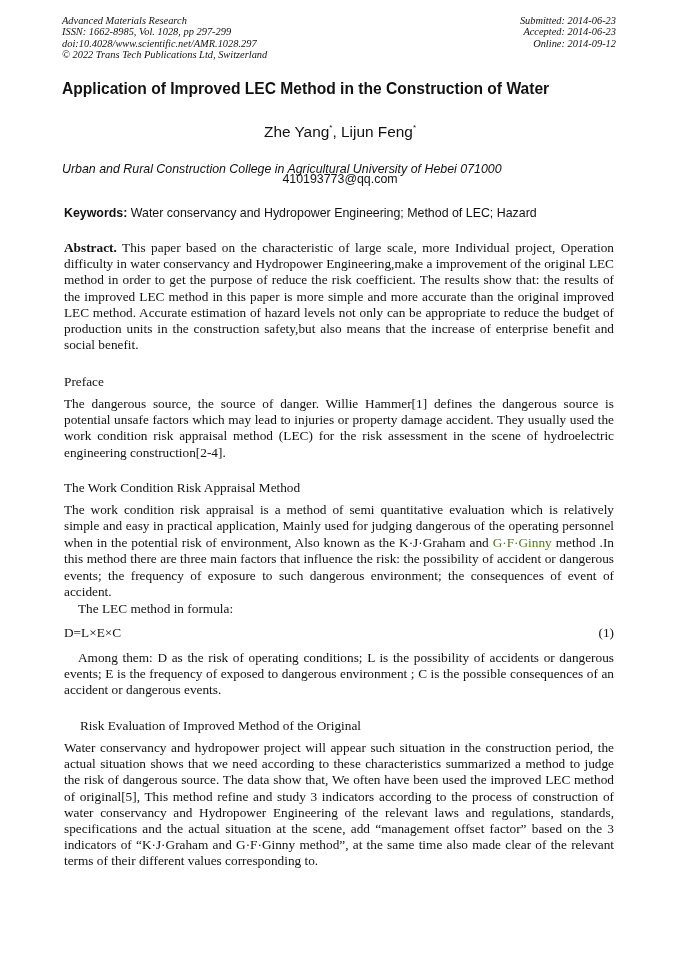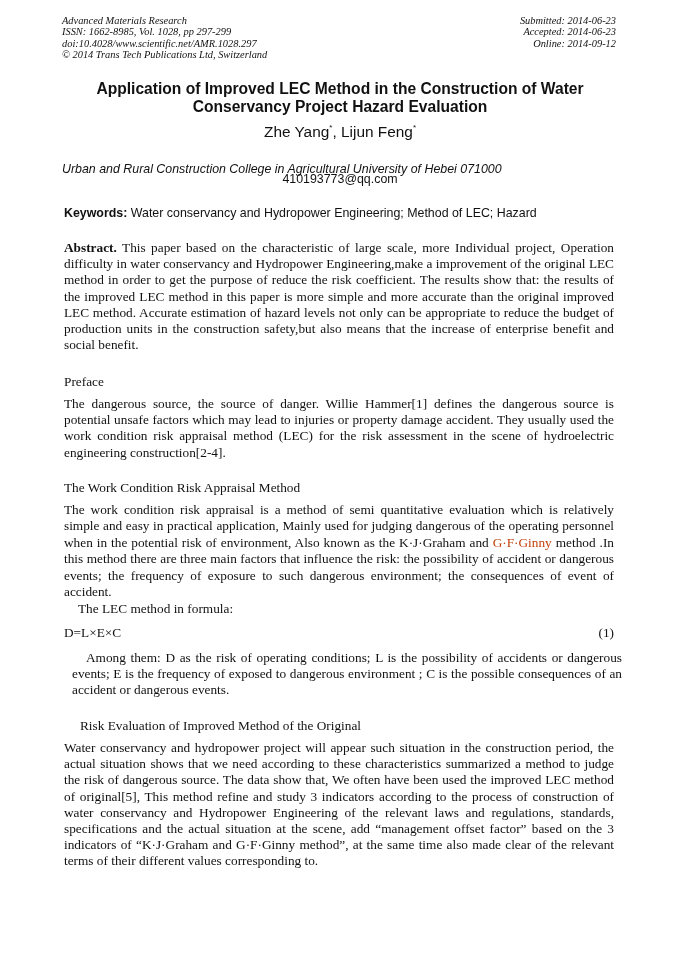--- a/index.html
+++ b/index.html
@@ -1,54 +1,53 @@
 <!DOCTYPE html>
 <html><head>
   <meta charset="utf-8">
   <style>
     html, body { margin: 0; padding: 0; background: #ffffff; }
     body { width: 678px; height: 959px; position: relative; overflow: hidden; color: #111; }
     .serif { font-family: "Liberation Serif", "DejaVu Serif", serif; }
     .sans { font-family: "Liberation Sans", "DejaVu Sans", sans-serif; }
     .hdr-left { position: absolute; left: 62px; top: 15px; font-size: 10.4px; line-height: 11.4px; font-style: italic; }
     .hdr-right { position: absolute; right: 62px; top: 15px; font-size: 10.4px; line-height: 11.4px; font-style: italic; text-align: right; }
-    .title { position: absolute; left: 62px; width: 556px; top: 80px; text-align: center; font-weight: bold; font-size: 15.6px; line-height: 18px; }
+    .title { position: absolute; left: 62px; width: 556px; top: 80px; font-weight: bold; font-size: 15.6px; line-height: 18px; }
     .authors { position: absolute; left: 62px; width: 556px; top: 123px; text-align: center; font-size: 15.4px; }
     .authors sup { font-size: 8px; vertical-align: 7px; }
     .affil { position: absolute; left: 62px; width: 556px; top: 162px; text-align: left; font-size: 12.4px; font-style: italic; }
     .email { position: absolute; left: 62px; width: 556px; top: 172px; text-align: center; font-size: 12.4px; }
     .keywords { position: absolute; left: 64px; top: 206px; font-size: 12.4px; }
     .keywords b { font-weight: bold; }
     .block { position: absolute; left: 64px; width: 550px; font-size: 13.3px; line-height: 16.2px; text-align: justify; }
     .heading { position: absolute; left: 64px; font-size: 13.3px; font-weight: normal; }
     .indent { text-indent: 14px; }
     .formula { position: absolute; left: 64px; width: 550px; top: 625px; font-size: 13.3px; }
     .formula .expr { position: absolute; left: 0; width: 550px; text-align: left; }
     .formula .num { position: absolute; right: 0; }
-    .grey { color: #c2410c; }
+    .grey { color: #4d7c0f; }
   </style>
 </head>
 <body>
 
 <div class="hdr-left serif">
   <div>Advanced Materials Research</div>
   <div>ISSN: 1662-8985, Vol. 1028, pp 297-299</div>
   <div>doi:10.4028/www.scientific.net/AMR.1028.297</div>
-  <div>© 2014 Trans Tech Publications Ltd, Switzerland</div>
+  <div>© 2022 Trans Tech Publications Ltd, Switzerland</div>
 </div>
 
 <div class="hdr-right serif">
   <div>Submitted: 2014-06-23</div>
   <div>Accepted: 2014-06-23</div>
   <div>Online: 2014-09-12</div>
 </div>
 
 <div class="title sans">
   <div>Application of Improved LEC Method in the Construction of Water</div>
-  <div>Conservancy Project Hazard Evaluation</div>
 </div>
 
 <div class="authors sans">
   <span>Zhe Yang</span><sup>*</sup><span>, </span><span>Lijun Feng</span><sup>*</sup>
 </div>
 
 <div class="affil sans">Urban and Rural Construction College in Agricultural University of Hebei 071000</div>
 <div class="email sans">410193773@qq.com</div>
 
 <div class="keywords sans"><b>Keywords:</b><span> Water conservancy and Hydropower Engineering; Method of LEC; Hazard</span></div>
@@ -61,16 +60,16 @@
 <div class="heading serif" style="top: 480px;">The Work Condition Risk Appraisal Method</div>
 <div class="block serif" style="top: 502px; line-height: 16.4px;"><span>The work condition risk appraisal is a method of semi quantitative evaluation which is relatively simple and easy in practical application, Mainly used for judging dangerous of the operating personnel when in the potential risk of environment, Also known as the K·J·Graham   and </span><span class="grey">G·F·Ginny</span><span> method .In this method there are three main factors that influence the risk: the possibility of accident or dangerous events; the frequency of exposure to such dangerous environment; the consequences of event of accident.</span></div>
 
 <div class="block serif indent" style="top: 601px;">The LEC method in formula:</div>
 
 <div class="formula serif">
   <span class="expr">D=L×E×C</span>
   <span class="num">(1)</span>
 </div>
 
-<div class="block serif indent" style="top: 650px; margin-left: 8px;">Among them: D as the risk of operating conditions; L is the possibility of accidents or dangerous events; E is the frequency of exposed to dangerous environment   ; C is the possible consequences of an accident or dangerous events.</div>
+<div class="block serif indent" style="top: 650px;">Among them: D as the risk of operating conditions; L is the possibility of accidents or dangerous events; E is the frequency of exposed to dangerous environment   ; C is the possible consequences of an accident or dangerous events.</div>
 
 <div class="heading serif" style="top: 718px; margin-left: 16px;">Risk Evaluation of Improved Method of the Original</div>
 <div class="block serif" style="top: 740px;">Water conservancy and hydropower project will appear such situation in the construction period, the actual situation shows that we need according to these characteristics summarized a method to judge the risk of dangerous source. The data show that, We often have been used the improved LEC method of original[5], This method refine and study 3 indicators according to the process of construction of water conservancy and Hydropower Engineering of the relevant laws and regulations, standards, specifications and the actual situation at the scene, add “management offset factor” based on the 3 indicators of “K·J·Graham   and G·F·Ginny method”, at the same time also made clear of the relevant terms of their different values corresponding to.</div>
 
 </body></html>

